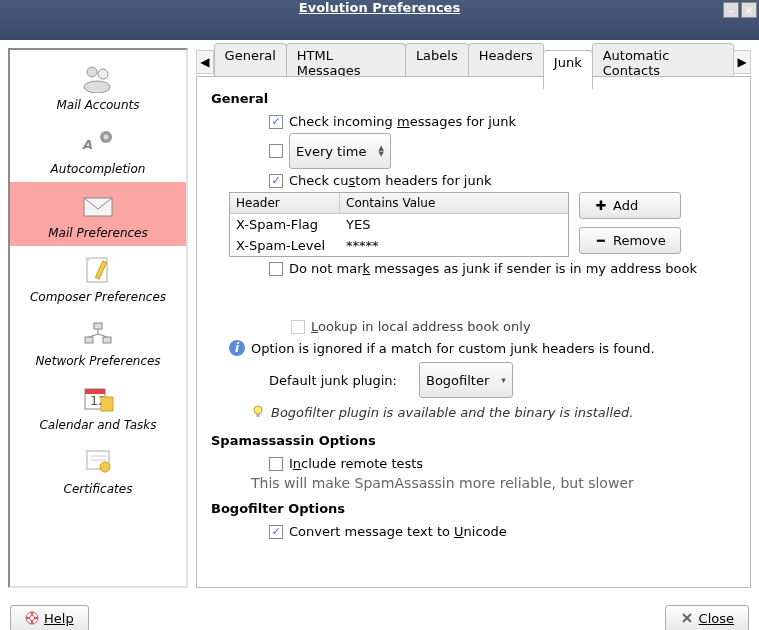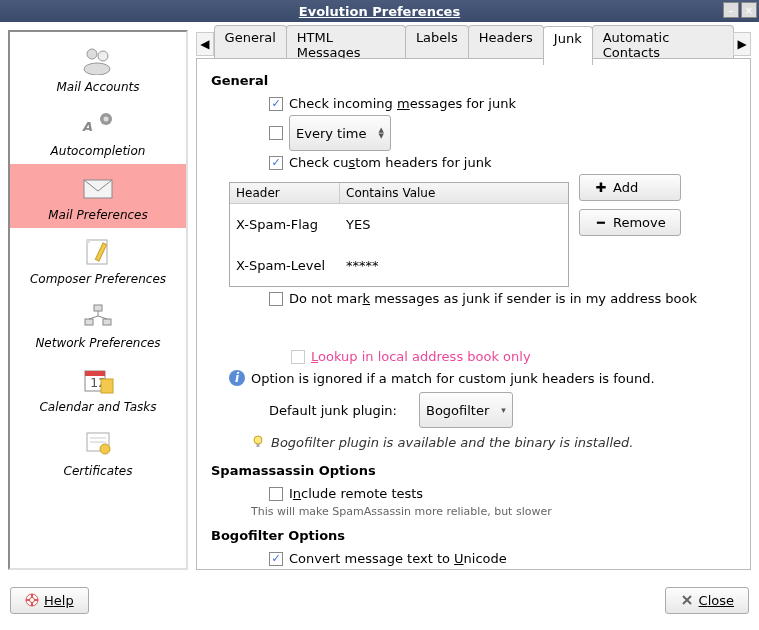--- a/index.html
+++ b/index.html
@@ -1,74 +1,74 @@
 <!DOCTYPE html>
 <html><head>
 <meta charset="utf-8">
 <style>
 * { box-sizing: border-box; margin: 0; padding: 0; font-family: "DejaVu Sans", "Liberation Sans", Arial, sans-serif; font-size: 13px; }
 body { background: #fff; width: 759px; height: 630px; overflow: hidden; }
 
-.titlebar { background: linear-gradient(#4a5a7a, #3a4a6a); color: #fff; height: 22px; display: flex; align-items: center; justify-content: center; position: relative; font-size: 12px; }
+.titlebar { background: linear-gradient(#4a5a7a, #3a4a6a); color: #fff; height: 40px; display: flex; justify-content: center; position: relative; font-size: 12px; }
 .titlebar .title { font-weight: bold; text-decoration: underline; }
 .titlebar .win-btns { position: absolute; right: 2px; top: 2px; display: flex; gap: 2px; }
 .titlebar .win-btn { width: 16px; height: 16px; background: #ddd; border: 1px solid #888; display: flex; align-items: center; justify-content: center; font-size: 10px; cursor: pointer; }
 
 .main { display: flex; height: 556px; padding: 8px; gap: 8px; }
 
 .sidebar { width: 180px; border: 2px inset #e0e0e0; background: #fff; padding: 4px 0; overflow: hidden; }
 .side-item { display: flex; flex-direction: column; align-items: center; padding: 6px 2px; cursor: pointer; }
 .side-item.selected { background: #fca5a5; }
 .side-item .icon-box { width: 36px; height: 36px; display: flex; align-items: center; justify-content: center; margin-bottom: 2px; }
 .side-item .label { font-size: 12px; font-style: italic; }
 
 .content { flex: 1; display: flex; flex-direction: column; }
 .tabrow { display: flex; align-items: center; height: 28px; }
 .tab-scroll { width: 18px; height: 24px; border: 1px solid #ccc; background: #f4f4f4; display: flex; align-items: center; justify-content: center; cursor: pointer; font-size: 12px; }
 .tabs { display: flex; }
 .tab { padding: 4px 10px; border: 1px solid #bbb; border-bottom: none; background: #ededed; margin-right: -1px; cursor: pointer; border-radius: 4px 4px 0 0; font-size: 13px; }
-.tab.active { background: #fff; position: relative; top: 1px; }
+.tab.active { background: #fff; position: relative; top: 7px; }
 
 .panel { border: 1px solid #bbb; flex: 1; padding: 10px 14px; background: #fff; overflow: auto; }
 
 .section-title { font-weight: bold; margin: 4px 0 8px 0; }
 .row { display: flex; align-items: center; margin: 4px 0 4px 18px; gap: 6px; padding-left: 40px; }
 .row.sub { margin-left: 40px; }
 .chk { width: 14px; height: 14px; border: 1px solid #888; background: #fff; display: inline-flex; align-items: center; justify-content: center; cursor: pointer; flex-shrink: 0; }
 .chk.checked::after { content: "✓"; color: #3a6ad4; font-size: 11px; font-weight: bold; }
 .lbl { cursor: pointer; }
 .lbl .ul { text-decoration: underline; }
-.disabled { color: #ec4899; margin-top: 43px; }
+.disabled { color: #404040; margin-top: 43px; }
 .disabled .chk { border-color: #ccc; }
 
 .combo { border: 1px solid #aaa; border-radius: 3px; background: linear-gradient(#fdfdfd,#e8e8e8); height: 36px; display: inline-flex; align-items: center; padding: 0 6px; gap: 12px; cursor: pointer; }
 .combo .arrow { display:flex; flex-direction:column; font-size:7px; line-height:6px; color:#555;}
 .combo.single .arrow { font-size: 9px; }
 
 .headers-block { display:flex; gap:10px; margin: 4px 0 4px 18px; align-items:flex-start; }
-.headers-table { border: 1px solid #aaa; width: 340px; margin-top: 8px; }
+.headers-table { border: 1px solid #aaa; width: 340px; }
 .headers-table .hdr { display:flex; background: linear-gradient(#f6f6f6,#e6e6e6); border-bottom:1px solid #ccc;}
 .headers-table .hdr div { padding: 3px 6px; border-right:1px solid #ccc; font-size:12px;}
 .headers-table .hdr div:last-child { border-right:none; }
 .headers-table .body { }
 .headers-table .trow { display:flex; }
-.headers-table .trow div { padding: 13px 6px; font-size:13px; }
+.headers-table .trow div { padding: 3px 6px; font-size:13px; }
 .col1 { width: 110px; }
 .col2 { flex:1; }
 .btncol { display:flex; flex-direction:column; gap:8px; }
 .btn { border:1px solid #aaa; border-radius:3px; background: linear-gradient(#fdfdfd,#e8e8e8); padding: 5px 14px; cursor:pointer; display:inline-flex; align-items:center; gap:5px; font-size:13px;}
 .btn .pic { width:14px; height:14px; display:inline-flex; align-items:center; justify-content:center; }
 
 .info-row { display:flex; align-items:center; gap:6px; margin:6px 0 6px 18px; }
 .info-icon { width:16px; height:16px; border-radius:50%; background:#5b8dd6; color:#fff; font-weight:bold; font-style:italic; font-size:12px; display:flex; align-items:center; justify-content:center; flex-shrink:0;}
 
 .bulb-row { display:flex; align-items:center; gap:6px; margin:6px 0 6px 40px; font-style:italic; color:#333;}
 .bulb { width:14px;height:14px; }
 
-.hint { margin-left:40px; color:#666; font-size:11px; }
+.hint { margin-left:40px; color:#666; font-size:14px; }
 
 .footer { height: 44px; display:flex; align-items:center; justify-content:space-between; padding: 0 10px; text-decoration: underline;}
 </style>
 </head>
 <body>
 
 <div class="titlebar">
   <span class="title">Evolution Preferences</span>
   <div class="win-btns">
     <div class="win-btn">–</div>

